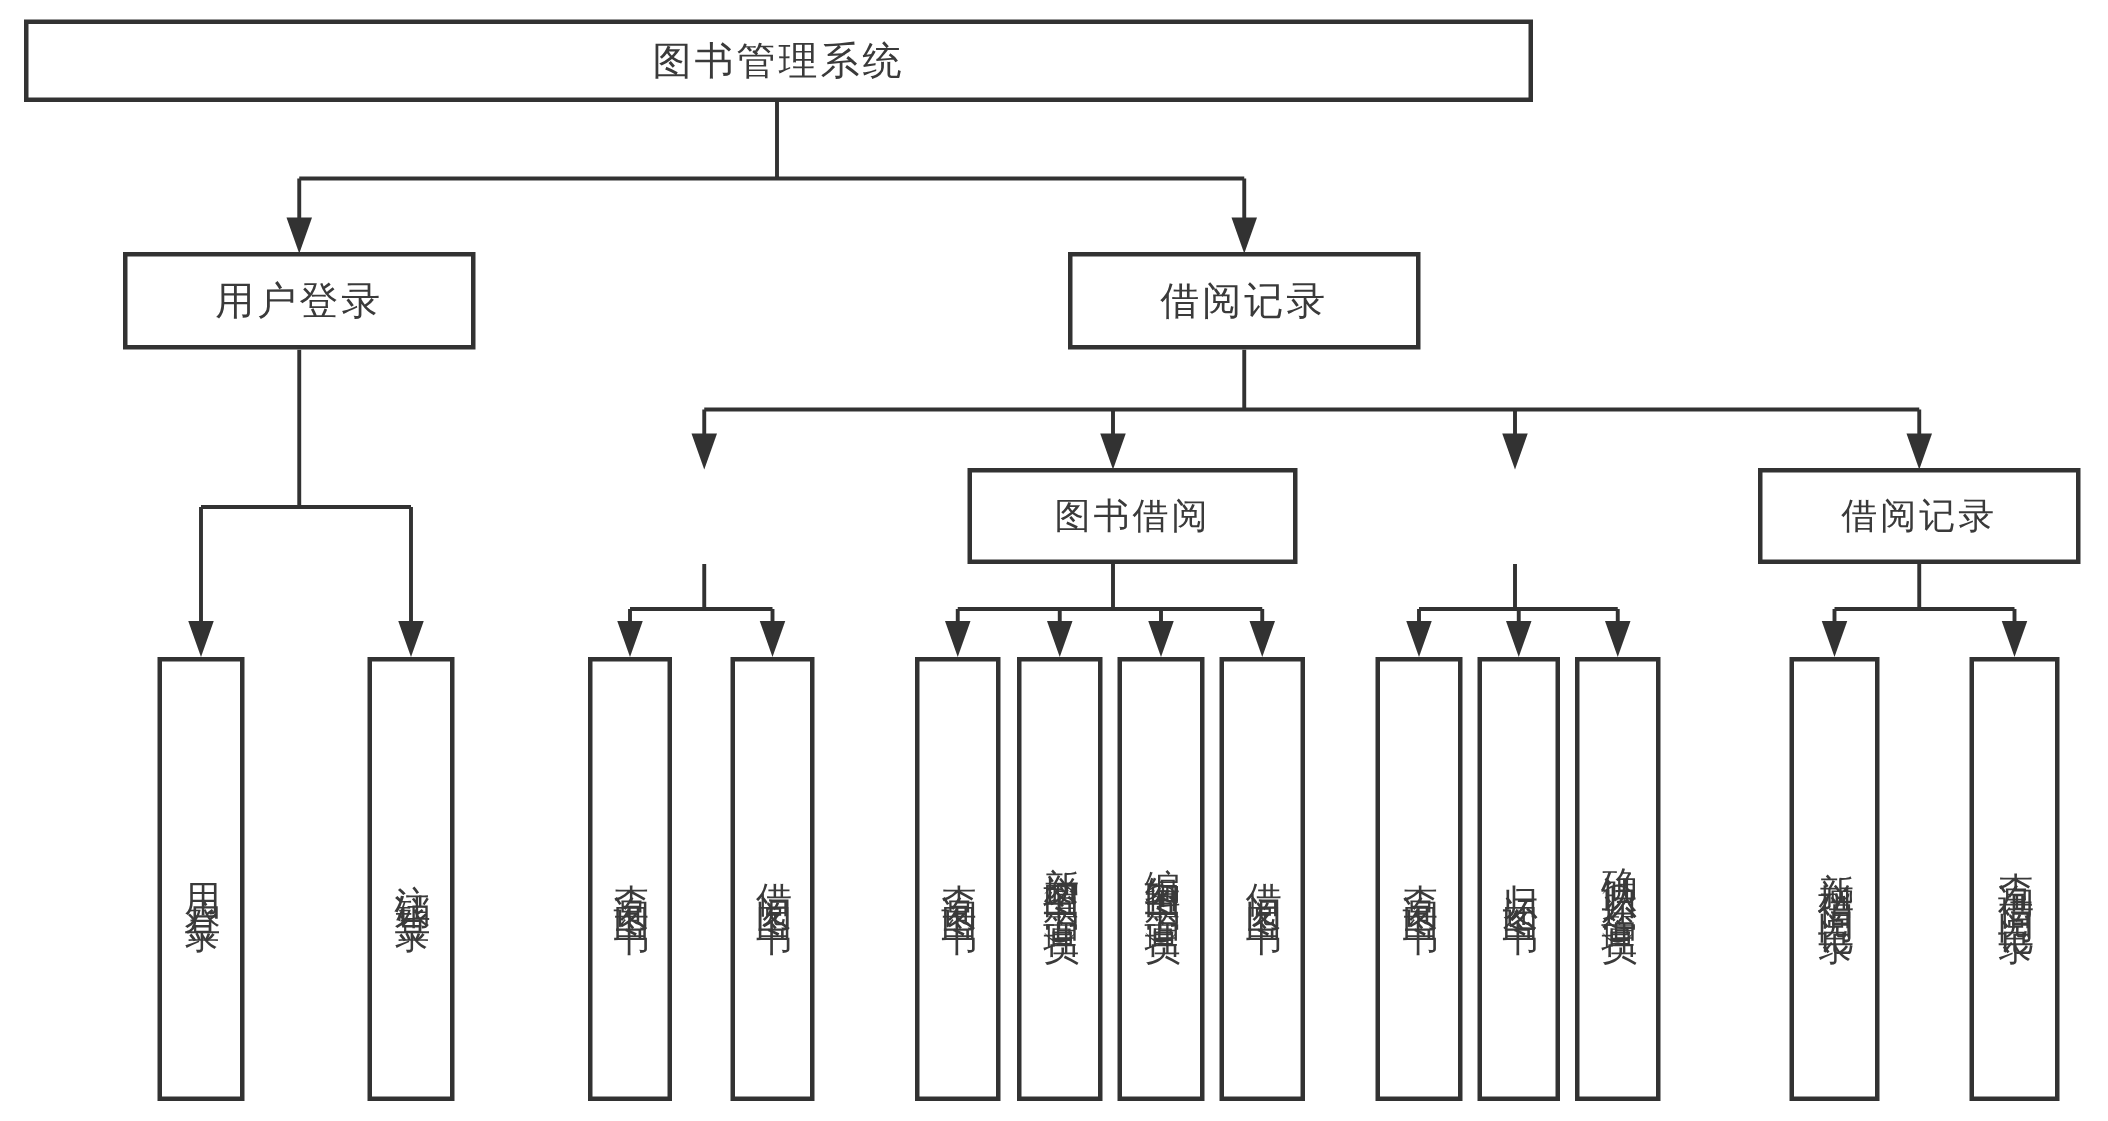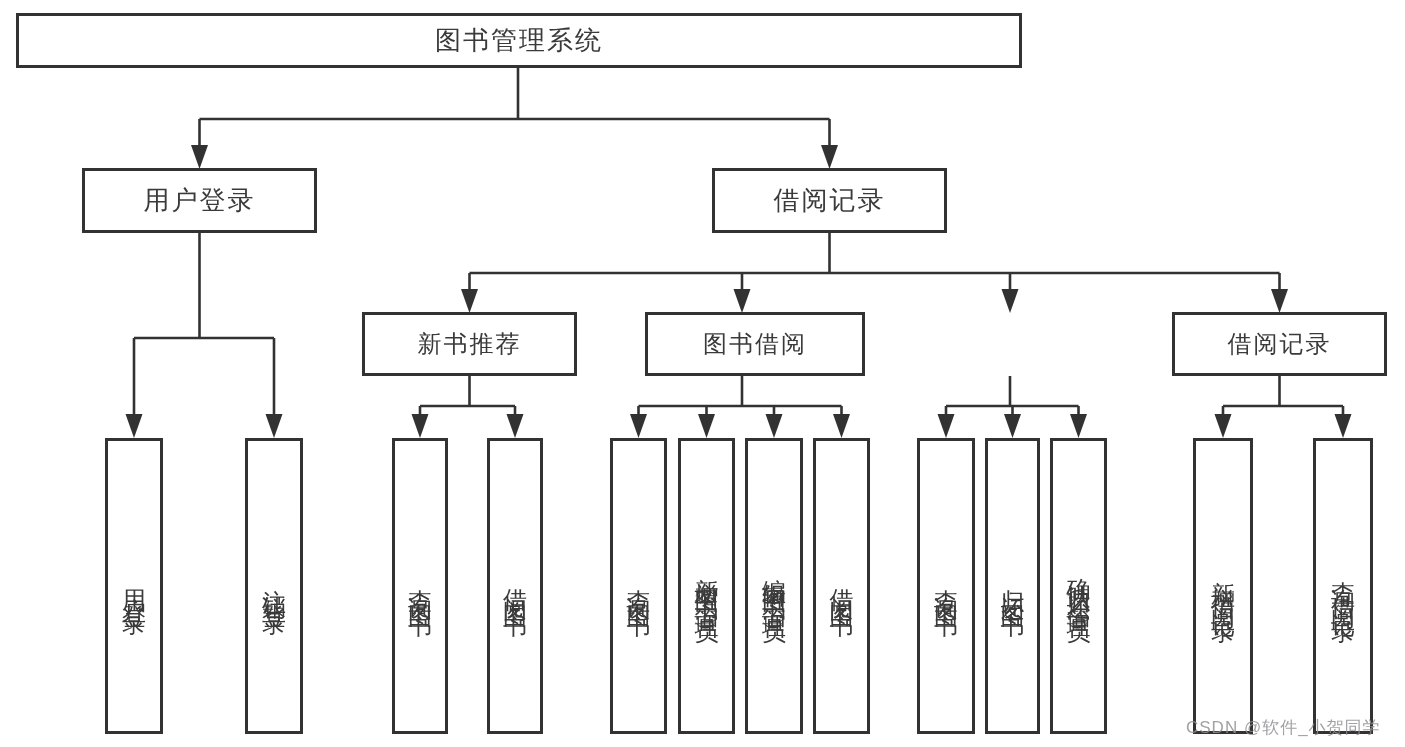--- a/index.html
+++ b/index.html
@@ -96,21 +96,20 @@
       <polygon points="1214.5,414 1231.5,414 1223,438"></polygon>
       <polygon points="1334.5,414 1351.5,414 1343,438"></polygon>
     </g>
   </svg>
 
   <div class="node h1" style="left:16px; top:13px; width:1006px; height:55px;">图书管理系统</div>
 
   <div class="node h2" style="left:82px; top:168px; width:235px; height:65px;">用户登录</div>
   <div class="node h2" style="left:712px; top:168px; width:235px; height:65px;">借阅记录</div>
 
-  <div class="node h3" style="left:362px; top:312px; width:215px; height:64px;">新书推荐</div>
   <div class="node h3" style="left:645px; top:312px; width:220px; height:64px;">图书借阅</div>
   <div class="node h3" style="left:1172px; top:312px; width:215px; height:64px;">借阅记录</div>
 
   <div class="node v" style="left:105px; top:438px; width:58px; height:296px;">
     <span class="vlabel">用户登录</span>
   </div>
   <div class="node v" style="left:245px; top:438px; width:58px; height:296px;">
     <span class="vlabel">注销登录</span>
   </div>
 
@@ -144,15 +143,14 @@
     <span class="vlabel long">确认归还（管理员）</span>
   </div>
 
   <div class="node v" style="left:1193px; top:438px; width:60px; height:296px;">
     <span class="vlabel">新增借阅记录</span>
   </div>
   <div class="node v" style="left:1313px; top:438px; width:60px; height:296px;">
     <span class="vlabel">查询借阅记录</span>
   </div>
 
-  <div class="watermark">CSDN @软件_小贺同学</div>
 
 </div>
 
 </body></html>

